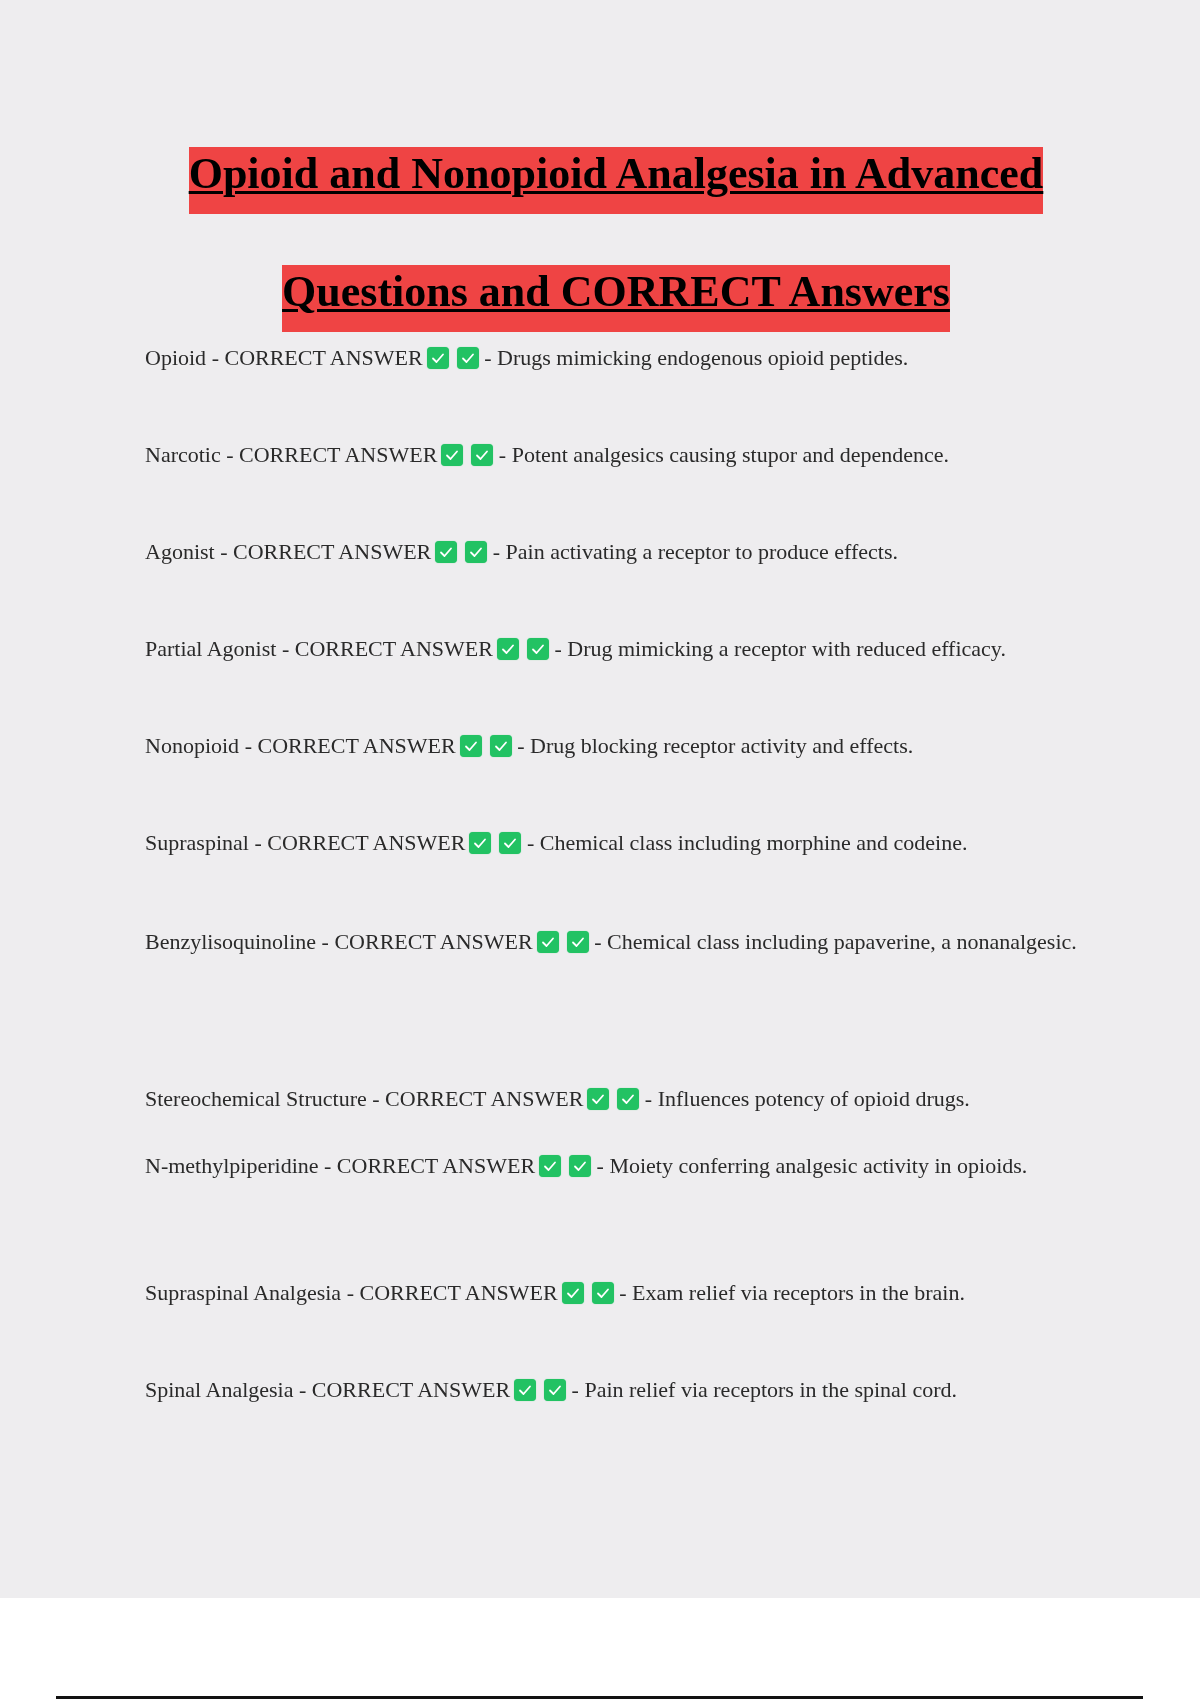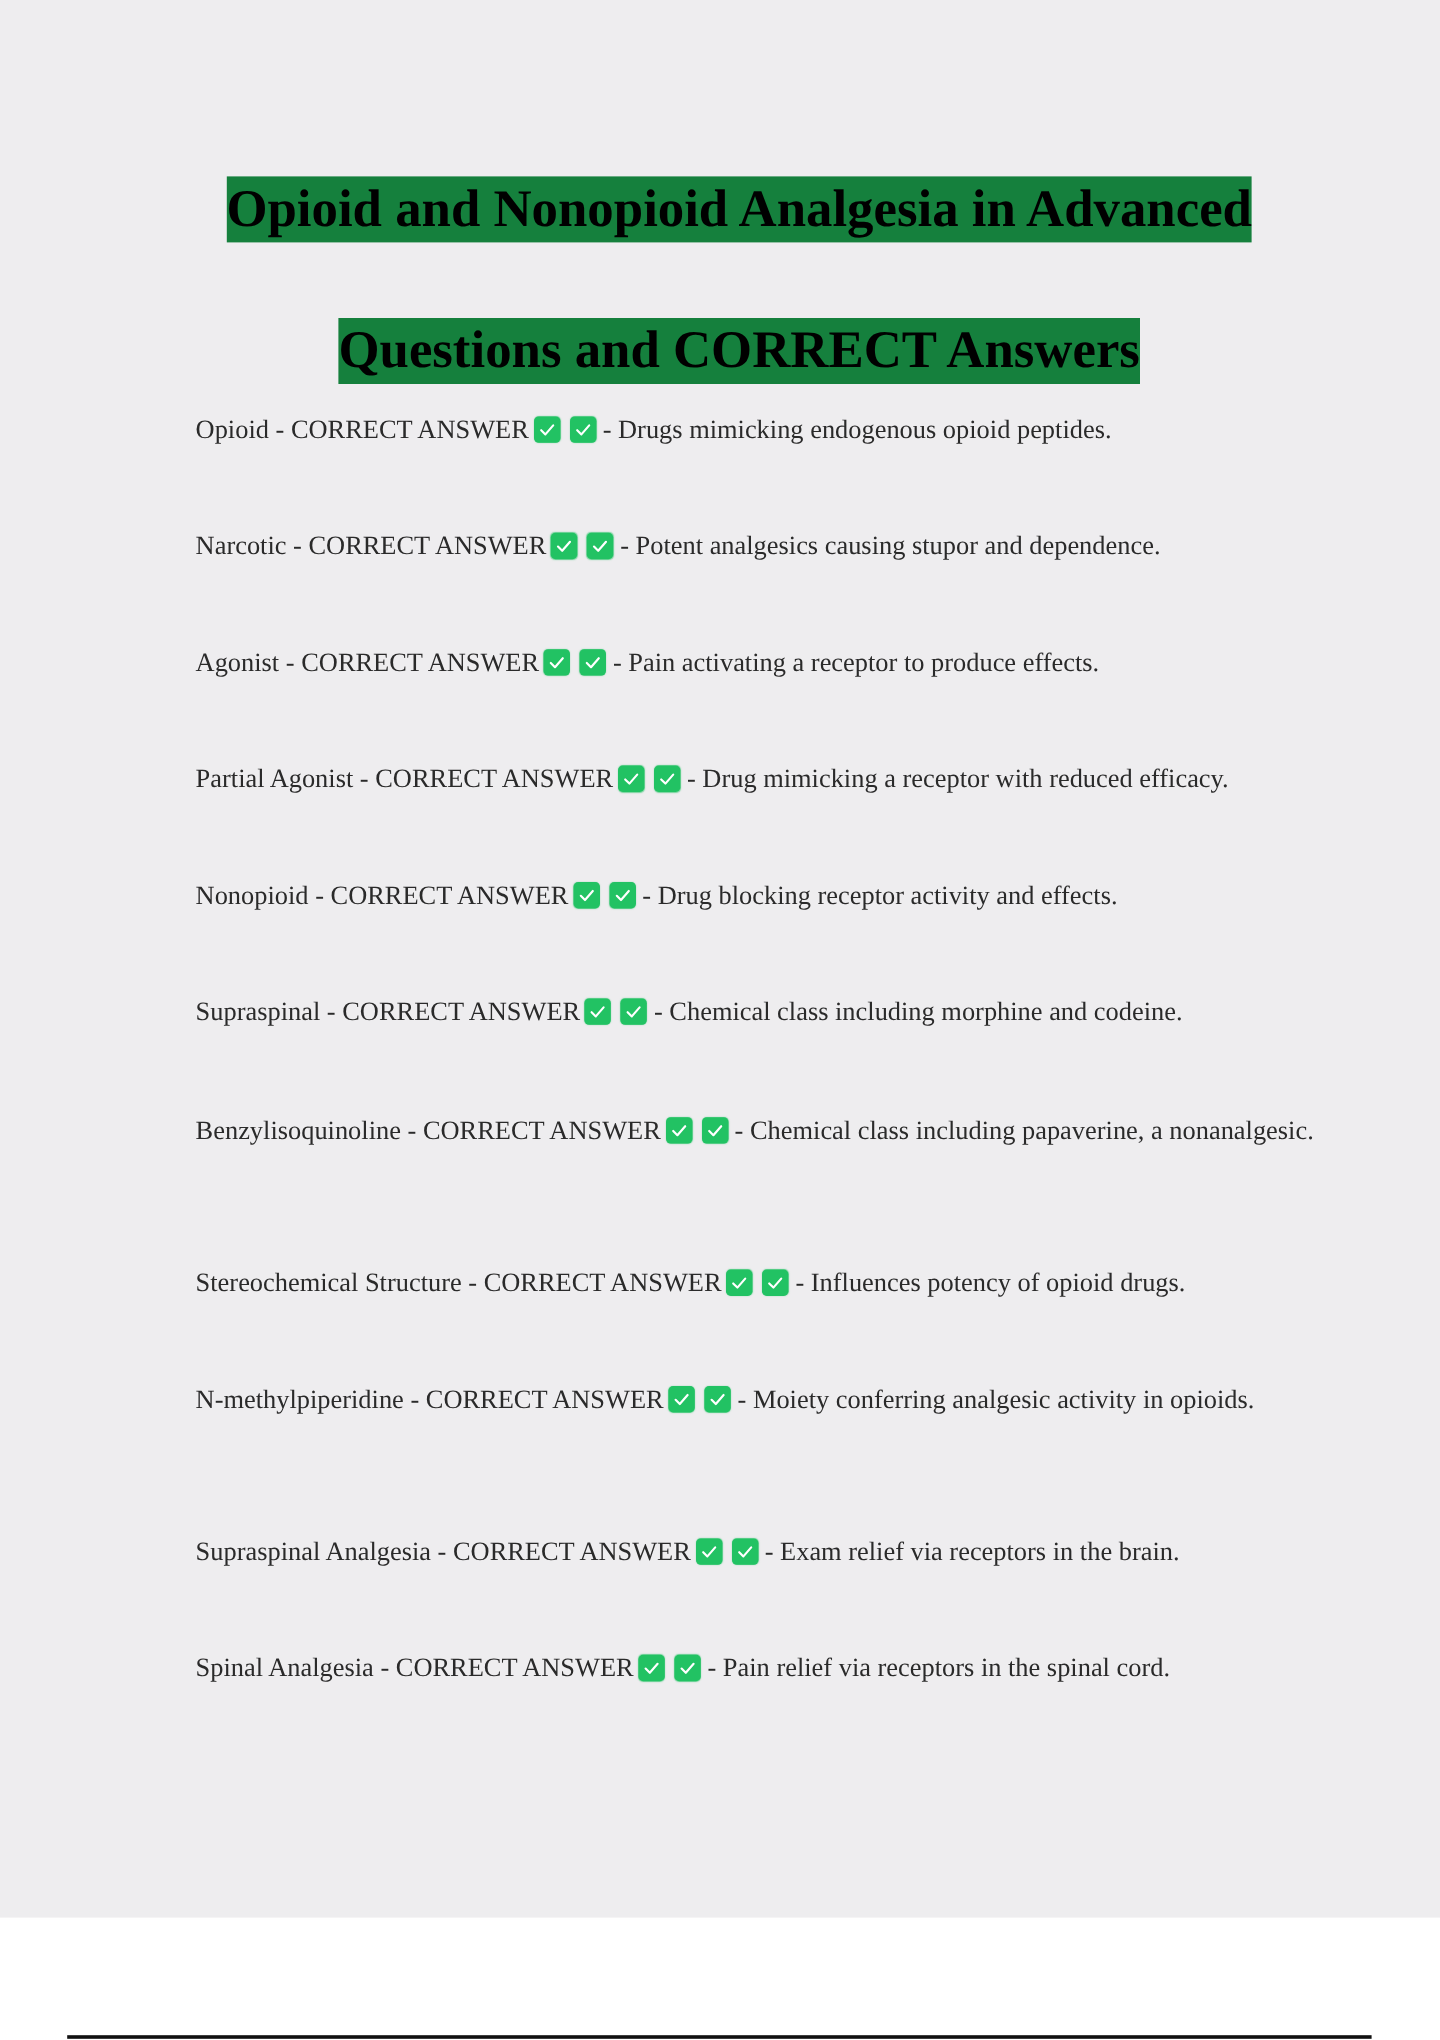--- a/index.html
+++ b/index.html
@@ -24,45 +24,45 @@
       width: 1032px;
       text-align: center;
       font-family: "Liberation Serif", "DejaVu Serif", serif;
       font-weight: bold;
       font-size: 44px;
       line-height: 59px;
       color: #000;
       margin: 0;
     }
     .title span {
-      background: #15803d;
+      background: #ef4444;
+      text-decoration: underline;
       text-decoration-thickness: 3px;
       text-underline-offset: 3px;
       -webkit-box-decoration-break: clone;
       box-decoration-break: clone;
-      padding: 2px 0 4px 0;
+      padding: 2px 0 16px 0;
     }
     .qa-list {
       position: absolute;
       left: 145px;
       top: 343px;
       width: 940px;
       margin: 0;
       padding: 0;
       list-style: none;
     }
     .qa-item {
       font-family: "Liberation Serif", "DejaVu Serif", serif;
       font-size: 22px;
       line-height: 30px;
       color: #2a2a2a;
       position: absolute;
       left: 0;
       width: 940px;
-      margin-left: 18px;
     }
     .check {
       display: inline-block;
       width: 22px;
       height: 22px;
       background: #22c263;
       border-radius: 4px;
       vertical-align: -4px;
       position: relative;
       margin-left: 4px;
@@ -136,21 +136,21 @@
             <path d="M3 8.5 L6.5 12 L13 4.5" stroke="#fff" stroke-width="1.8" fill="none" stroke-linecap="round" stroke-linejoin="round"></path>
           </svg></span> - <span>Chemical class including morphine and codeine.</span>
     </li>
     <li class="qa-item" style="top:584px">
       <span>Benzylisoquinoline</span> - <span>CORRECT ANSWER</span><span class="check"><svg viewBox="0 0 16 16">
             <path d="M3 8.5 L6.5 12 L13 4.5" stroke="#fff" stroke-width="1.8" fill="none" stroke-linecap="round" stroke-linejoin="round"></path>
           </svg></span><span class="check"><svg viewBox="0 0 16 16">
             <path d="M3 8.5 L6.5 12 L13 4.5" stroke="#fff" stroke-width="1.8" fill="none" stroke-linecap="round" stroke-linejoin="round"></path>
           </svg></span> - <span>Chemical class including papaverine, a nonanalgesic.</span>
     </li>
-    <li class="qa-item" style="top:711px">
+    <li class="qa-item" style="top:741px">
       <span>Stereochemical Structure</span> - <span>CORRECT ANSWER</span><span class="check"><svg viewBox="0 0 16 16">
             <path d="M3 8.5 L6.5 12 L13 4.5" stroke="#fff" stroke-width="1.8" fill="none" stroke-linecap="round" stroke-linejoin="round"></path>
           </svg></span><span class="check"><svg viewBox="0 0 16 16">
             <path d="M3 8.5 L6.5 12 L13 4.5" stroke="#fff" stroke-width="1.8" fill="none" stroke-linecap="round" stroke-linejoin="round"></path>
           </svg></span> - <span>Influences potency of opioid drugs.</span>
     </li>
     <li class="qa-item" style="top:808px">
       <span>N-methylpiperidine</span> - <span>CORRECT ANSWER</span><span class="check"><svg viewBox="0 0 16 16">
             <path d="M3 8.5 L6.5 12 L13 4.5" stroke="#fff" stroke-width="1.8" fill="none" stroke-linecap="round" stroke-linejoin="round"></path>
           </svg></span><span class="check"><svg viewBox="0 0 16 16">

